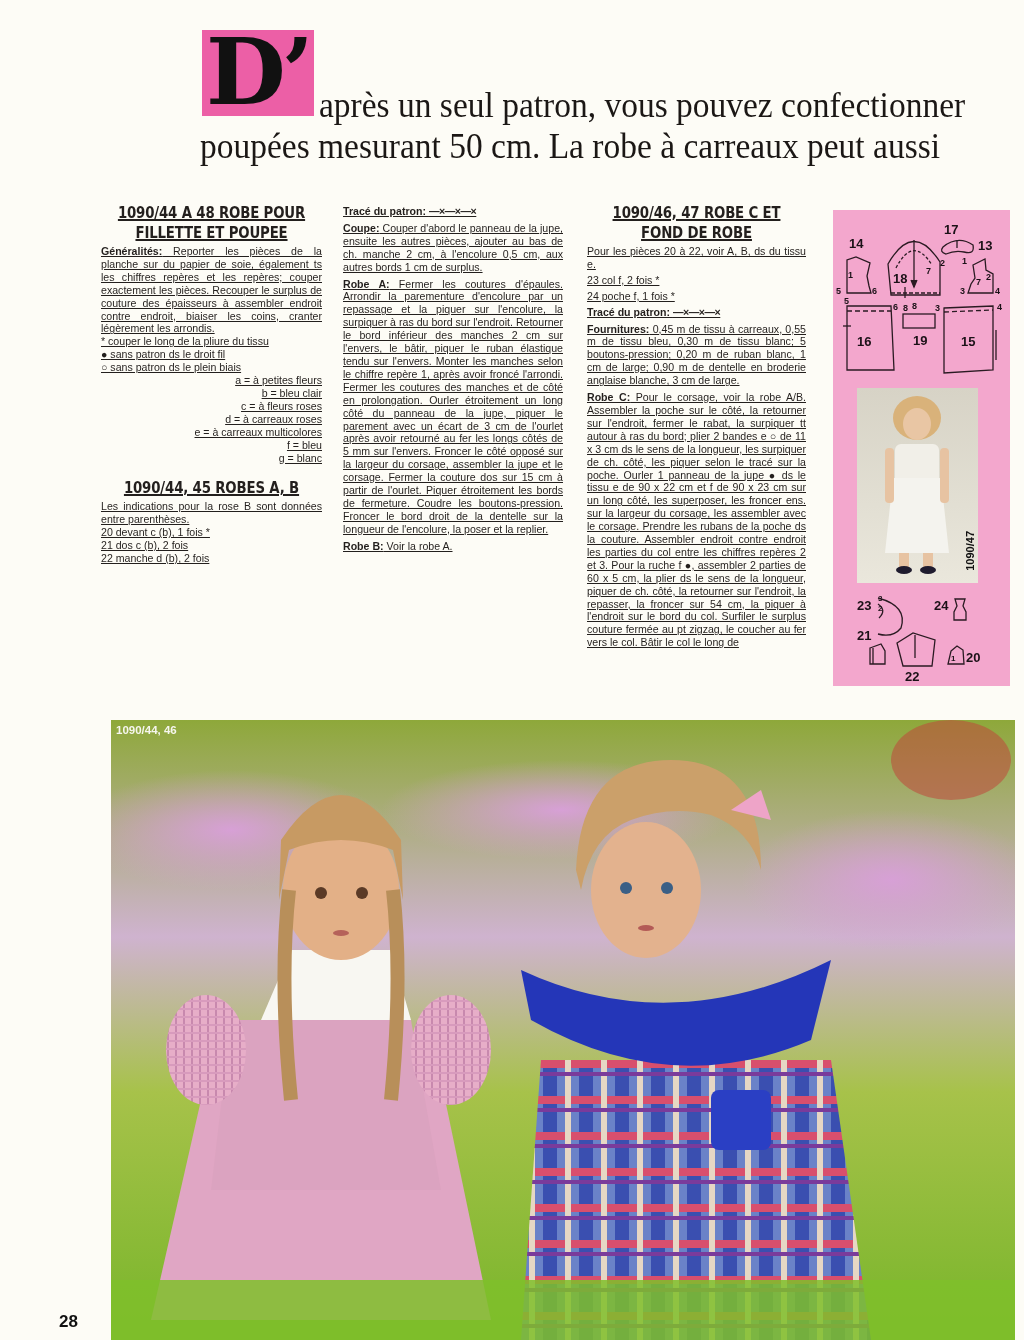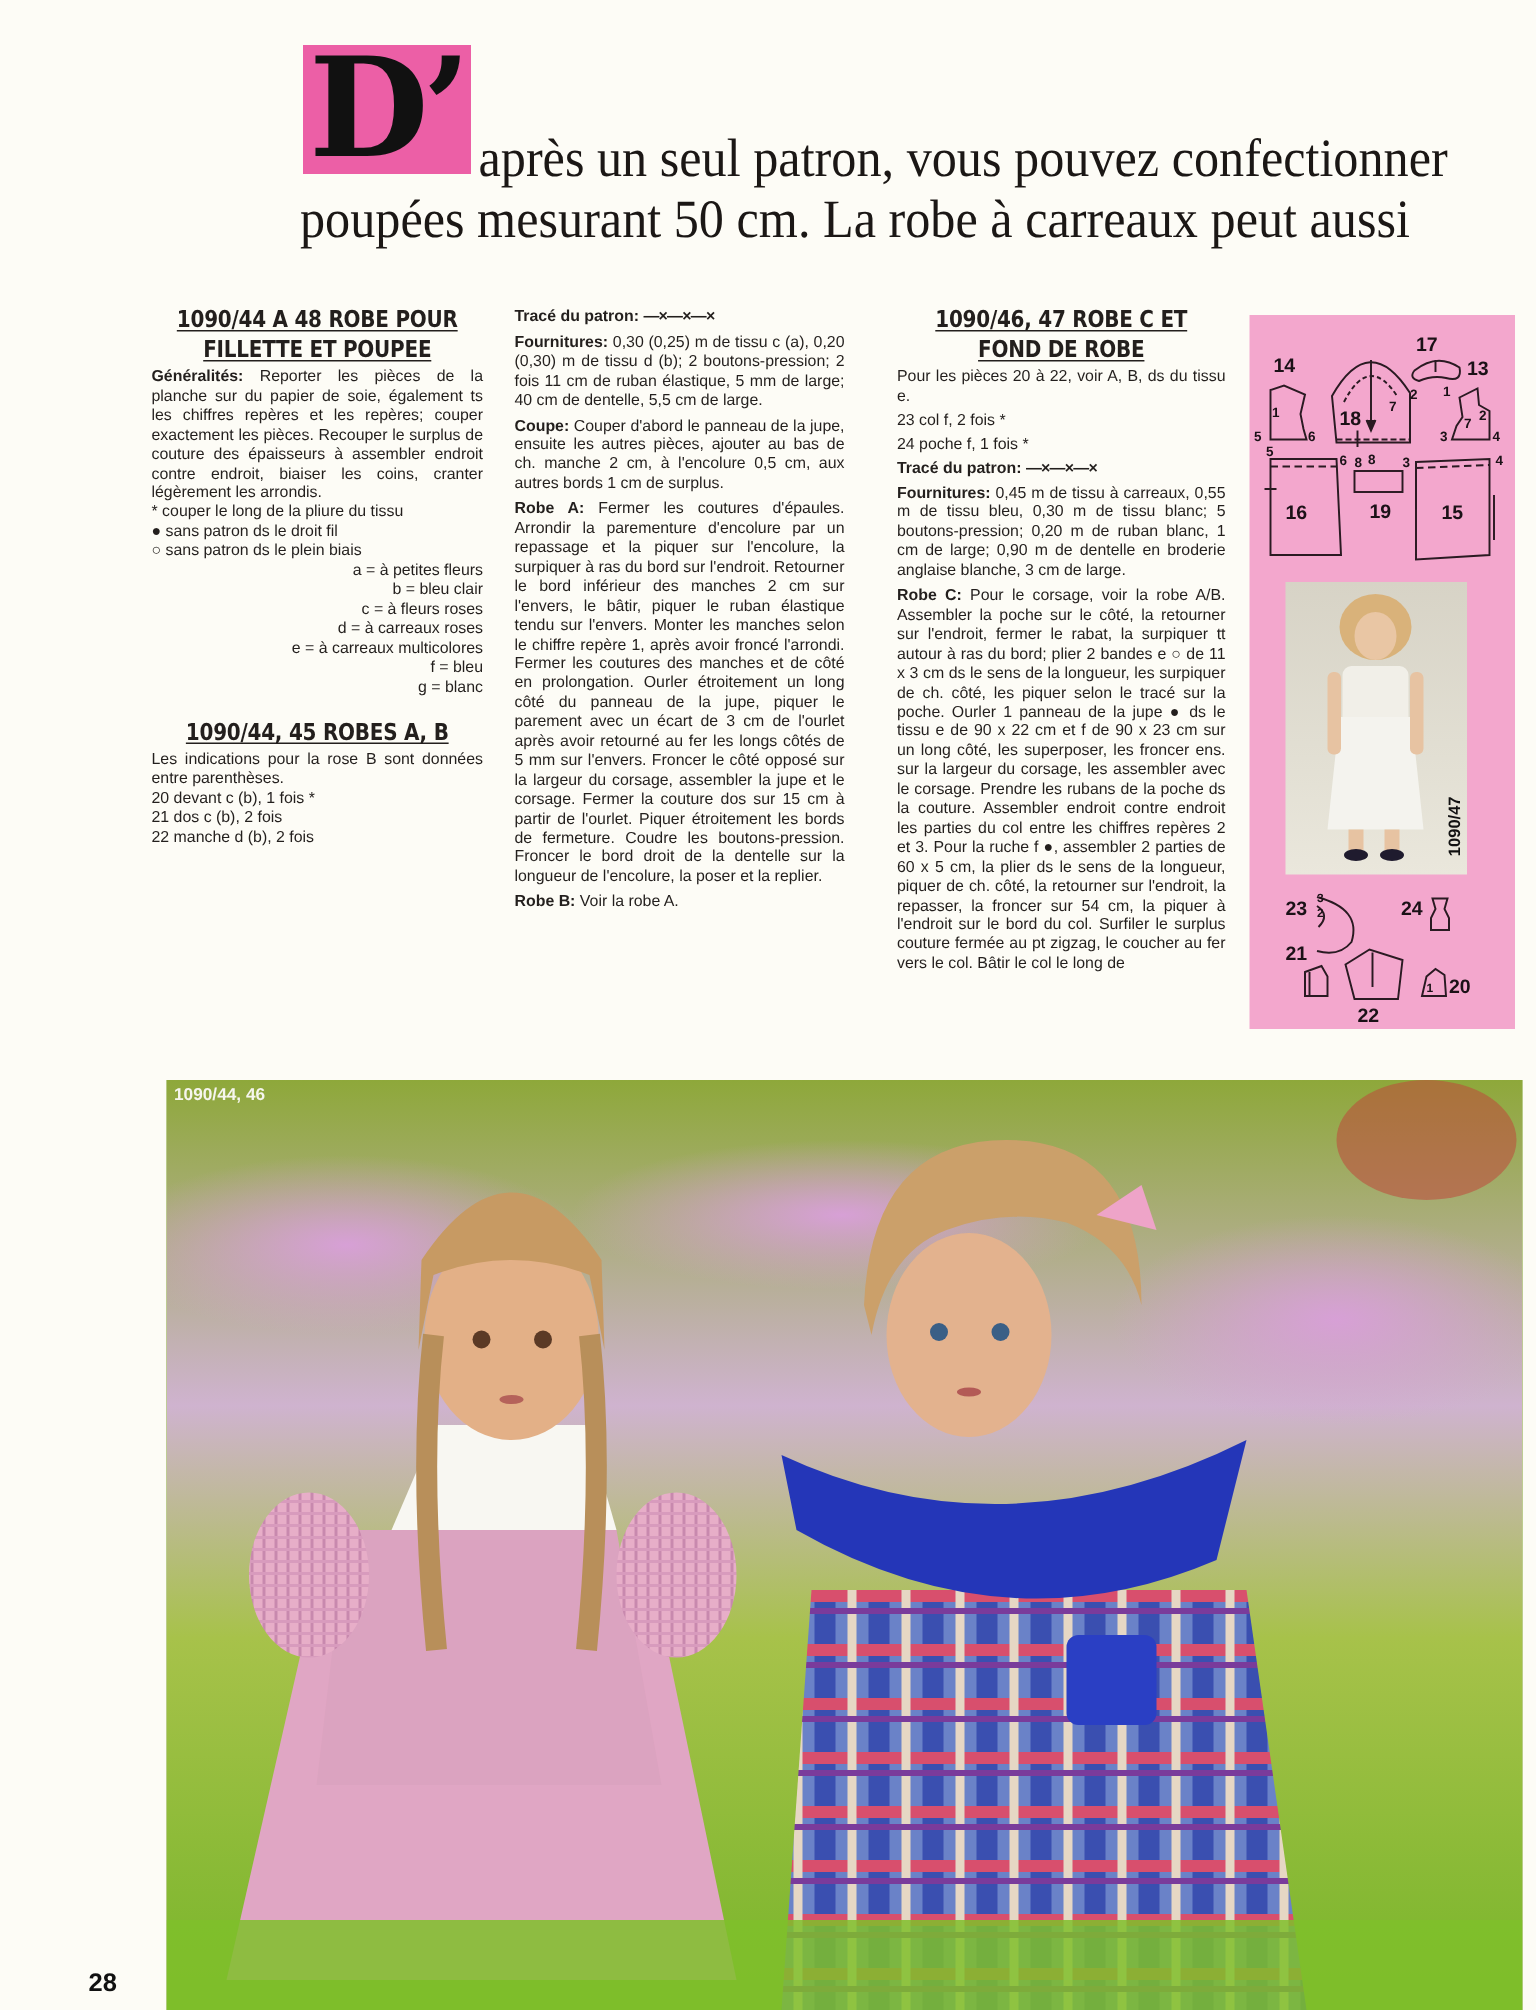--- a/index.html
+++ b/index.html
@@ -8,24 +8,24 @@
 
     
     .intro { position: absolute; left: 200px; top: 30px; width: 824px; height: 140px; }
     .dropcap-box { position: absolute; left: 2px; top: 0; width: 112px; height: 86px; background: #ec5fa6; }
     .dropcap { position: absolute; left: 6px; top: -8px; font-family: "DejaVu Serif", serif; font-weight: bold; font-size: 92px; line-height: 100px; color: #111; letter-spacing: -4px; }
     .intro-line { position: absolute; font-family: "Liberation Serif", serif; font-size: 36px; line-height: 40px; color: #1b1715; white-space: nowrap; transform: scaleX(0.93); transform-origin: left top; }
     .intro-line.l1 { left: 119px; top: 55px; }
     .intro-line.l2 { left: 0; top: 96px; }
 
     
-    .col { position: absolute; top: 203px; font-size: 10.6px; line-height: 12.9px; text-align: justify; }
+    .col { position: absolute; top: 203px; font-size: 10.6px; line-height: 12.9px; text-align: justify; text-decoration: underline; }
     .col1 { left: 101px; width: 221px; }
     .col2 { left: 343px; width: 220px; top: 205px; }
-    .col3 { left: 587px; width: 219px; margin-left: 11px; }
+    .col3 { left: 587px; width: 219px; }
     .sec-title { font-family: "DejaVu Sans", sans-serif; font-weight: bold; font-size: 15.5px; line-height: 20px; text-align: center; text-decoration: underline; text-underline-offset: 2px; transform: scaleX(0.86); transform-origin: center top; margin: 0 -14px 2px; letter-spacing: -0.2px; }
     .sec-title.mt { margin-top: 14px; }
     .para { margin-bottom: 0; }
     .para.gap { margin-top: 4px; }
     .b { font-weight: bold; }
     .list-line { text-align: left; white-space: nowrap; }
     .legend-item { text-align: right; }
     .trace-mark { font-weight: bold; letter-spacing: -0.5px; }
 
     
@@ -65,21 +65,20 @@
   <div class="legend-item">g = blanc</div>
   <div class="sec-title mt">1090/44, 45 ROBES A, B</div>
   <p class="para">Les indications pour la rose B sont données entre parenthèses.</p>
   <div class="list-line">20 devant c (b), 1 fois *</div>
   <div class="list-line">21 dos c (b), 2 fois</div>
   <div class="list-line">22 manche d (b), 2 fois</div>
 </div>
 
 <div class="col col2">
   <div class="list-line"><span class="b">Tracé du patron:</span> <span class="trace-mark">—×—×—×</span></div>
-  <p class="para gap"><span class="b">Fournitures:</span><span> 0,30 (0,25) m de tissu c (a), 0,20 (0,30) m de tissu d (b); 2 boutons-pression; 2 fois 11 cm de ruban élastique, 5 mm de large; 40 cm de dentelle, 5,5 cm de large.</span></p>
   <p class="para gap"><span class="b">Coupe:</span><span> Couper d'abord le panneau de la jupe, ensuite les autres pièces, ajouter au bas de ch. manche 2 cm, à l'encolure 0,5 cm, aux autres bords 1 cm de surplus.</span></p>
   <p class="para gap"><span class="b">Robe A:</span><span> Fermer les coutures d'épaules. Arrondir la parementure d'encolure par un repassage et la piquer sur l'encolure, la surpiquer à ras du bord sur l'endroit. Retourner le bord inférieur des manches 2 cm sur l'envers, le bâtir, piquer le ruban élastique tendu sur l'envers. Monter les manches selon le chiffre repère 1, après avoir froncé l'arrondi. Fermer les coutures des manches et de côté en prolongation. Ourler étroitement un long côté du panneau de la jupe, piquer le parement avec un écart de 3 cm de l'ourlet après avoir retourné au fer les longs côtés de 5 mm sur l'envers. Froncer le côté opposé sur la largeur du corsage, assembler la jupe et le corsage. Fermer la couture dos sur 15 cm à partir de l'ourlet. Piquer étroitement les bords de fermeture. Coudre les boutons-pression. Froncer le bord droit de la dentelle sur la longueur de l'encolure, la poser et la replier.</span></p>
   <p class="para gap"><span class="b">Robe B:</span><span> Voir la robe A.</span></p>
 </div>
 
 <div class="col col3">
   <div class="sec-title">1090/46, 47 ROBE C ET FOND DE ROBE</div>
   <p class="para">Pour les pièces 20 à 22, voir A, B, ds du tissu e.</p>
   <div class="list-line" style="margin-top:3px">23 col f, 2 fois *</div>
   <div class="list-line" style="margin-top:3px">24 poche f, 1 fois *</div>

